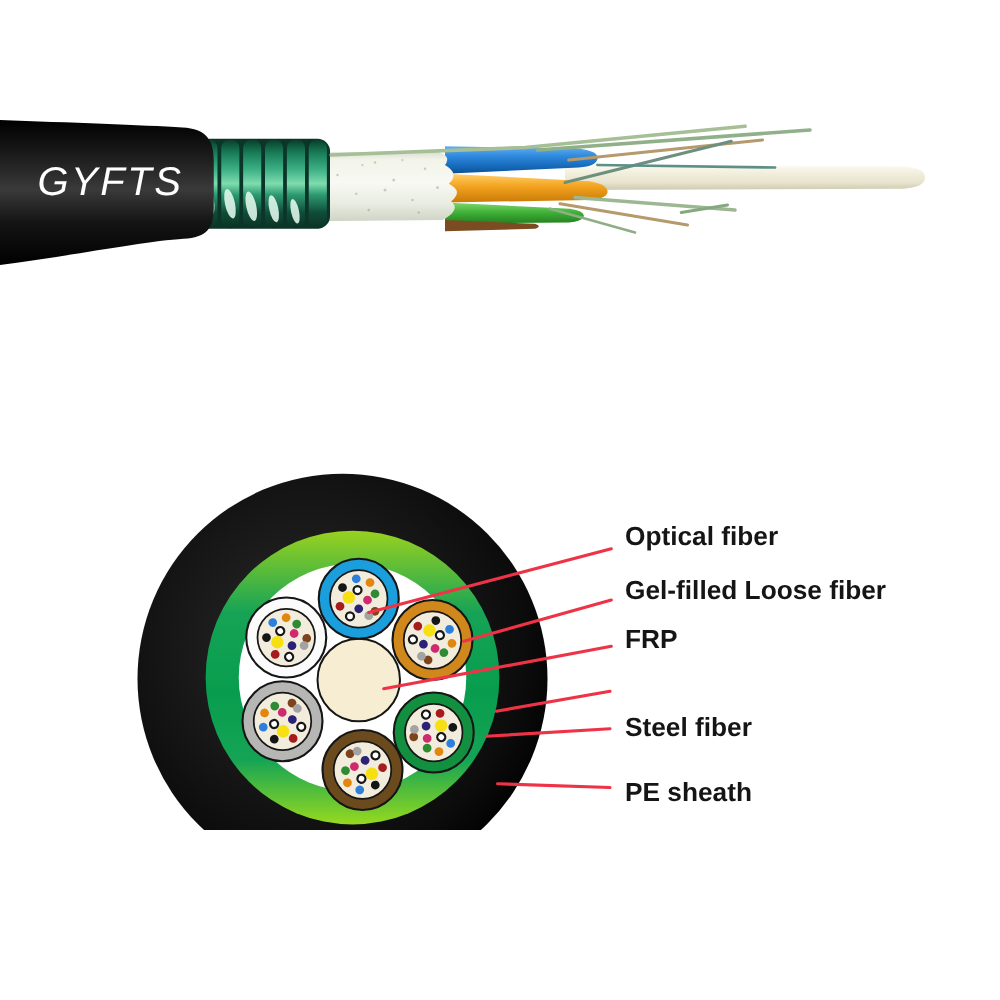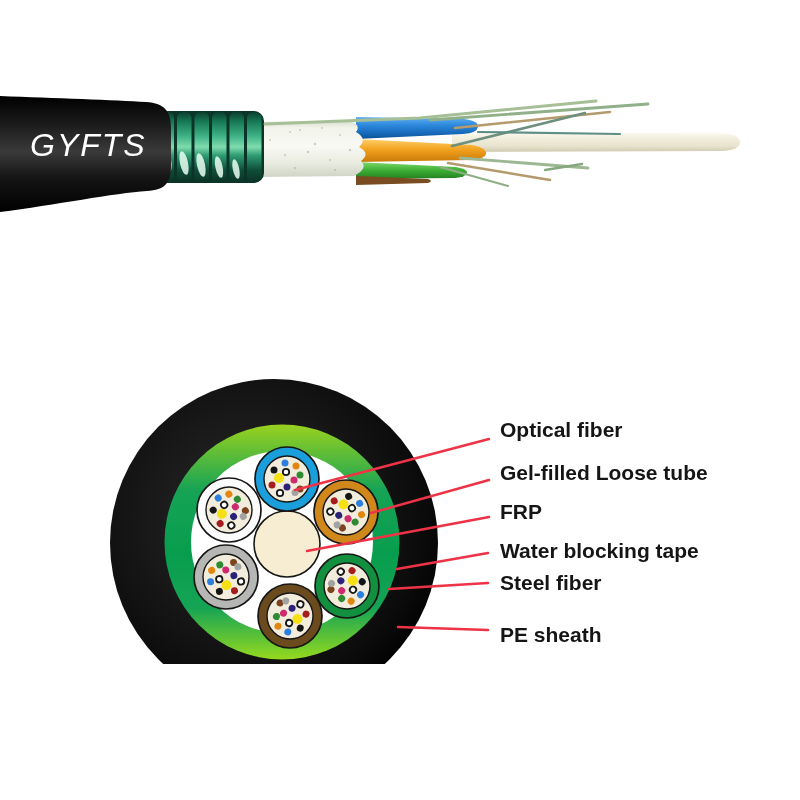--- a/index.html
+++ b/index.html
@@ -270,19 +270,18 @@
     <line x1="307" y1="551" x2="489" y2="517"></line>
     <line x1="397" y1="569" x2="488" y2="553"></line>
     <line x1="389" y1="589" x2="488" y2="583"></line>
     <line x1="398" y1="627" x2="488" y2="630"></line>
   </g>
 </svg>
 
 <div class="brand">GYFTS</div>
 
 <div class="lbl" style="top:418px">Optical fiber</div>
-<div class="lbl" style="top:461px">Gel-filled Loose tube</div>
+<div class="lbl" style="top:461px">Gel-filled Loose fiber</div>
 <div class="lbl" style="top:500px">FRP</div>
-<div class="lbl" style="top:539px">Water blocking tape</div>
 <div class="lbl" style="top:571px">Steel fiber</div>
 <div class="lbl" style="top:623px">PE sheath</div>
 
 </div>
 
 </body></html>

